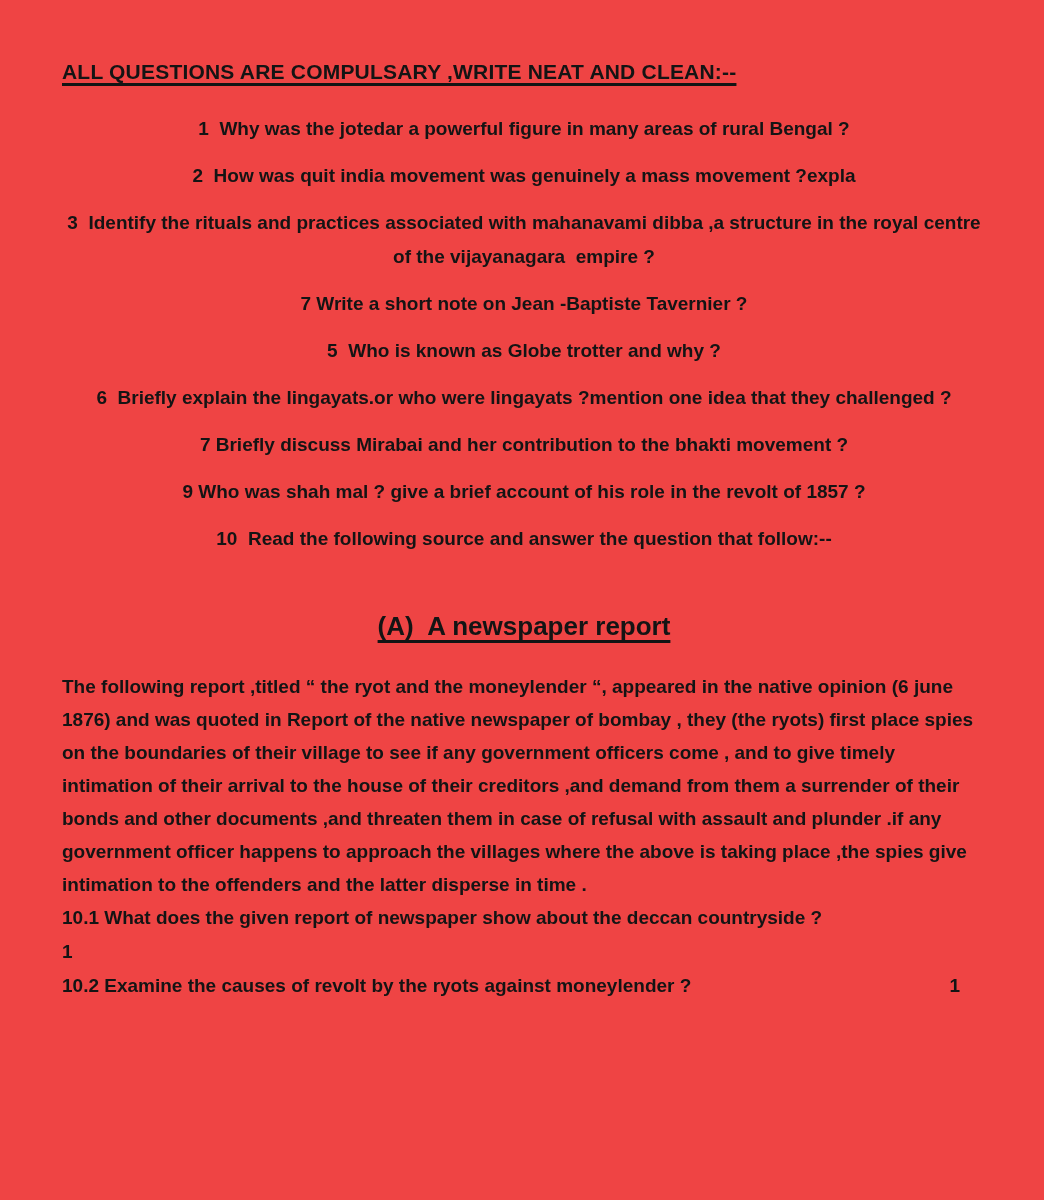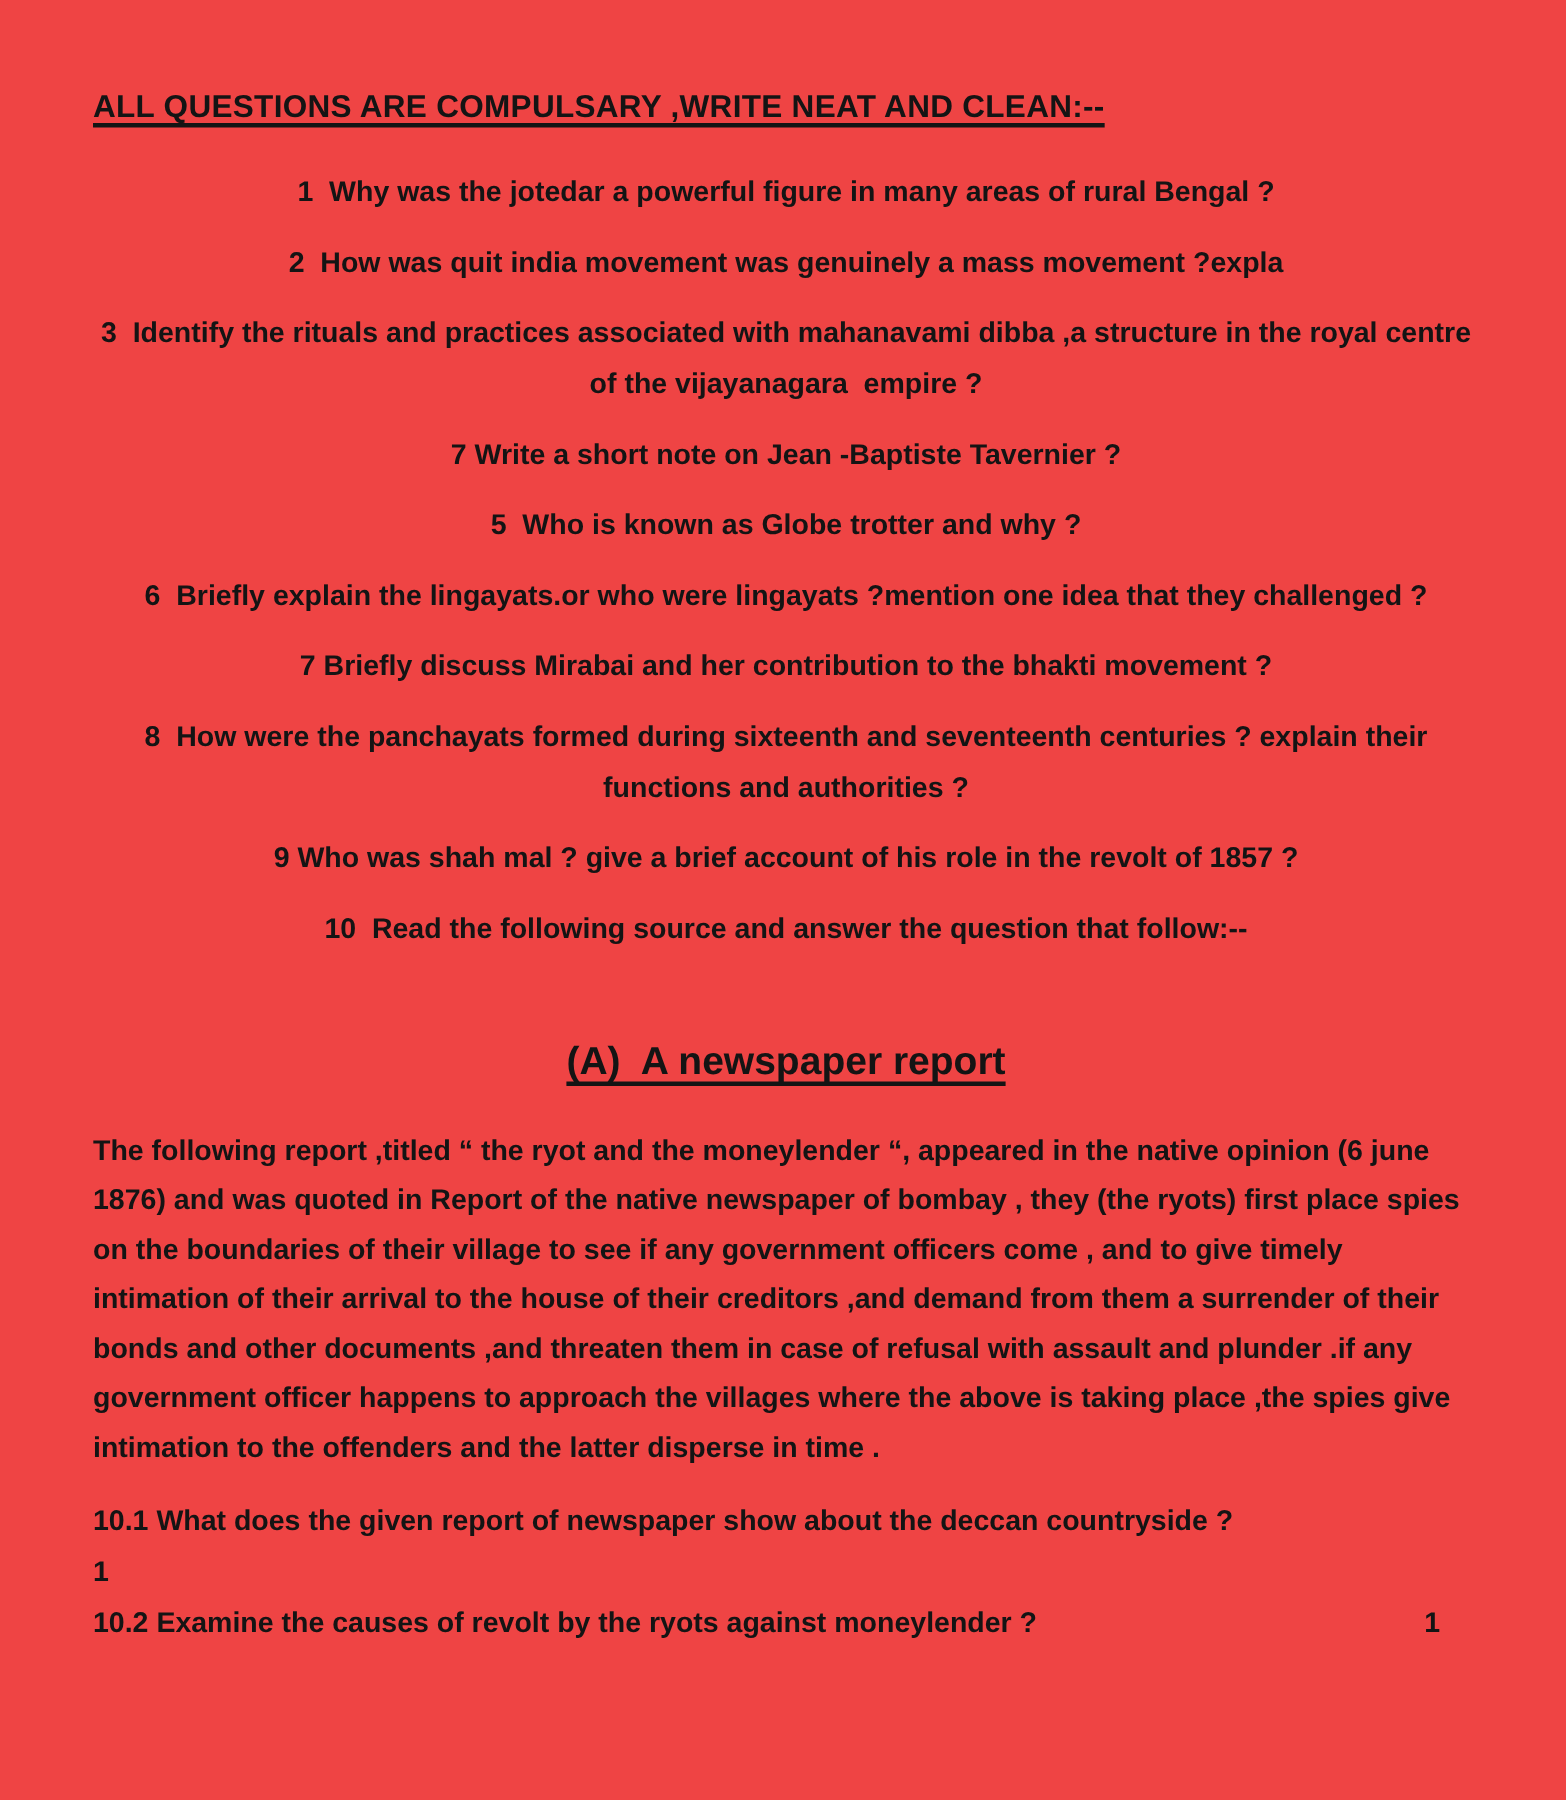--- a/index.html
+++ b/index.html
@@ -47,21 +47,20 @@
     text-decoration: underline;
     text-decoration-thickness: 3px;
     text-underline-offset: 5px;
     white-space: pre-wrap;
   }
   .passage {
     line-height: 33px;
     white-space: pre-wrap;
   }
   .subq {
-    margin-top: 16px;
     line-height: 34px;
   }
   .subq .marks-line {
     line-height: 34px;
     white-space: pre-wrap;
   }
   .subq-text {
     white-space: pre-wrap;
   }
   .subq-row {
@@ -83,21 +82,20 @@
 
   <div class="doc-heading">ALL QUESTIONS ARE COMPULSARY ,WRITE NEAT AND CLEAN:--</div>
 
   <div class="question">1  Why was the jotedar a powerful figure in many areas of rural Bengal ?</div>
   <div class="question">2  How was quit india movement was genuinely a mass movement ?expla</div>
   <div class="question">3  Identify the rituals and practices associated with mahanavami dibba ,a structure in the royal centre  of the vijayanagara  empire ?</div>
   <div class="question">7 Write a short note on Jean -Baptiste Tavernier ?</div>
   <div class="question">5  Who is known as Globe trotter and why ?</div>
   <div class="question">6  Briefly explain the lingayats.or who were lingayats ?mention one idea that they challenged ?</div>
   <div class="question">7 Briefly discuss Mirabai and her contribution to the bhakti movement ?</div>
-  <div class="question">8  How were the panchayats formed during sixteenth and seventeenth centuries ? explain their functions and authorities ?</div>
   <div class="question">9 Who was shah mal ? give a brief account of his role in the revolt of 1857 ?</div>
   <div class="question">10  Read the following source and answer the question that follow:--</div>
 
   <div class="section-heading">
     <span class="u">(A)  A newspaper report</span>
   </div>
 
   <div class="passage">The following report ,titled “ the ryot and the moneylender “, appeared in the native opinion (6 june 1876) and was quoted in Report of the native newspaper of bombay , they (the ryots) first place spies on the boundaries of their village to see if any government officers come , and to give timely intimation of their arrival to the house of their creditors ,and demand from them a surrender of their bonds and other documents ,and threaten them in case of refusal with assault and plunder .if any government officer happens to approach the villages where the above is taking place ,the spies give intimation to the offenders and the latter disperse in time .</div>
 
   <div class="subq">

